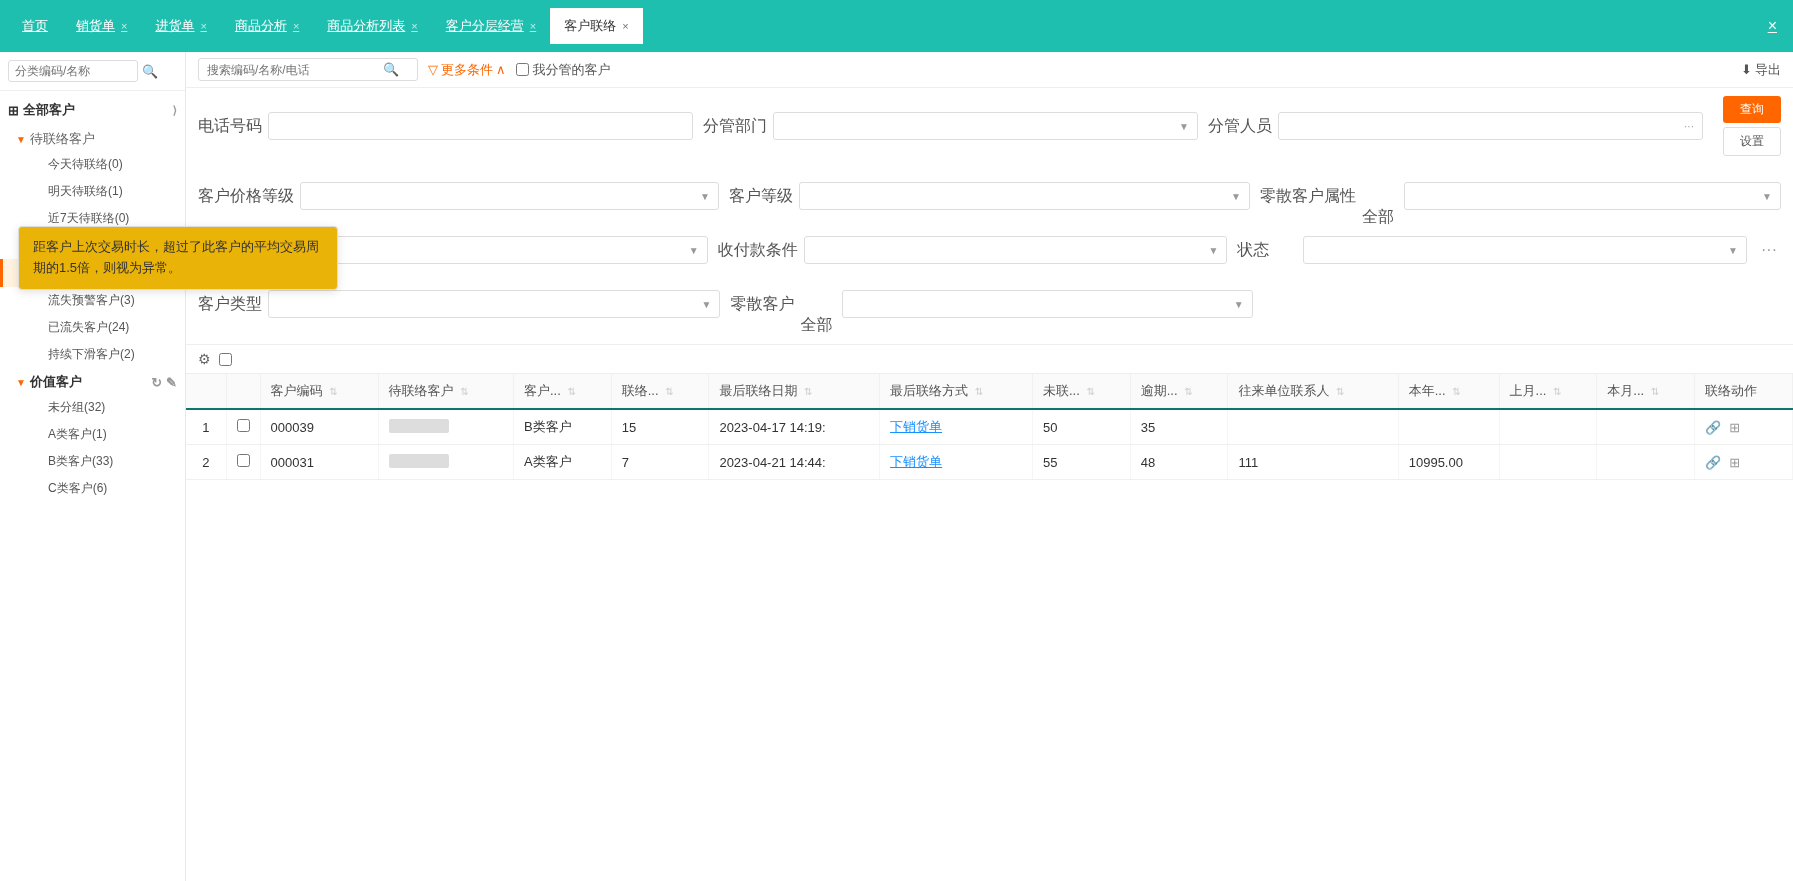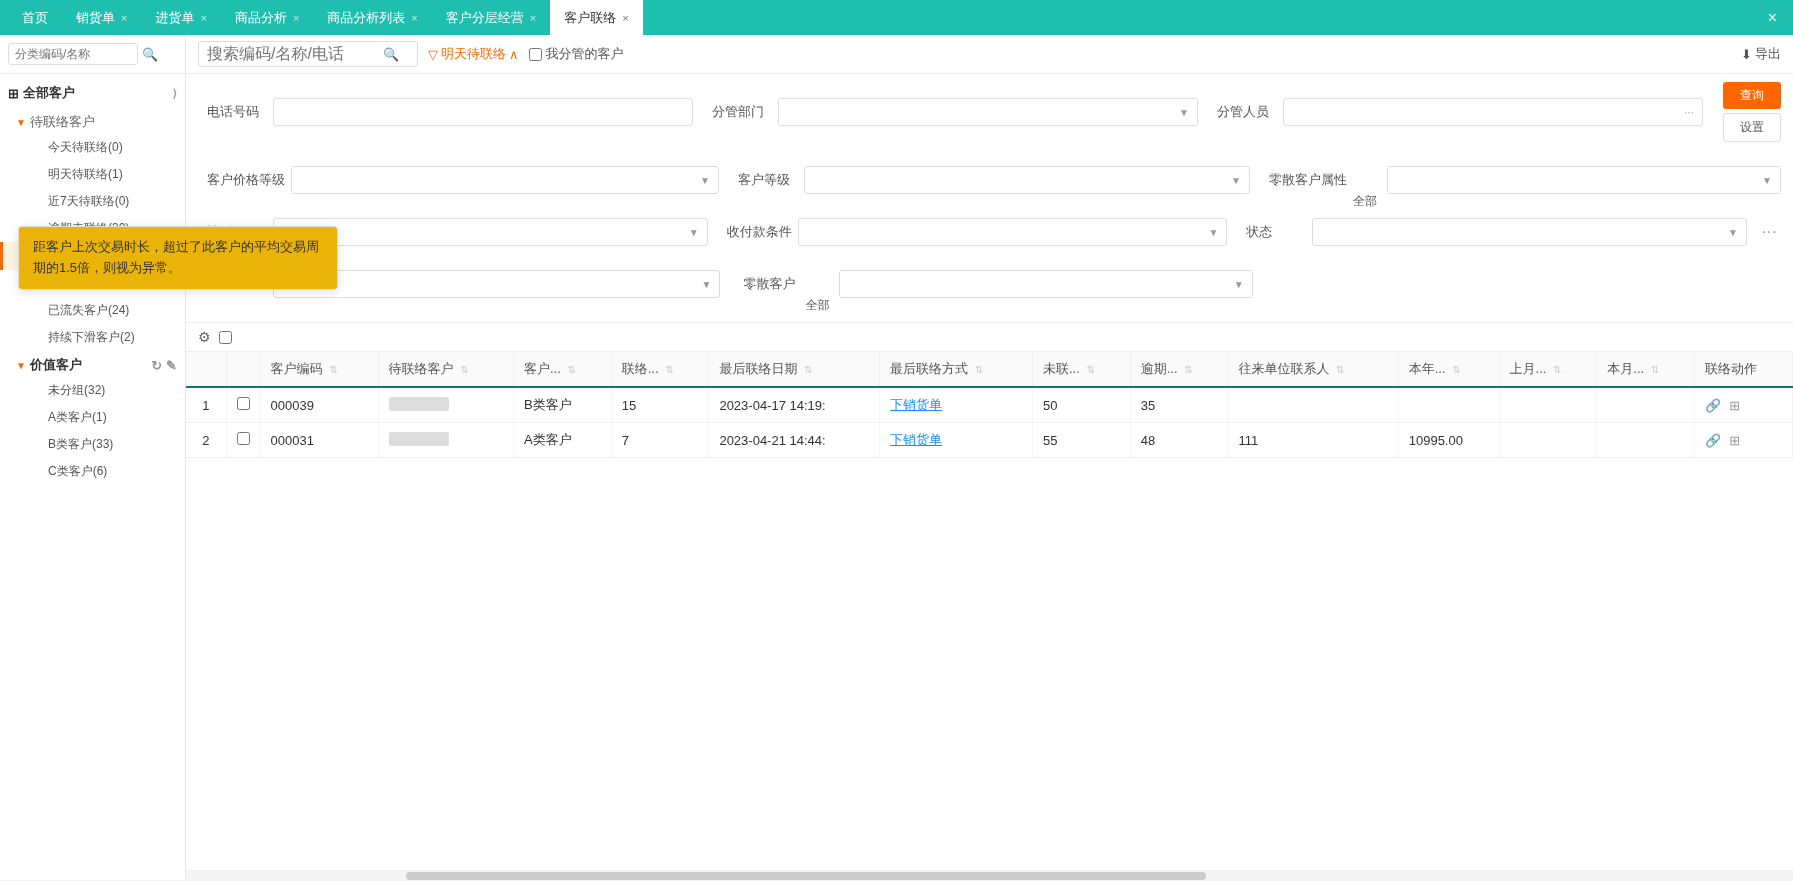--- a/index.html
+++ b/index.html
@@ -1,25 +1,26 @@
 <!DOCTYPE html>
 <html><head>
   <meta charset="utf-8">
   <style>
     * { box-sizing: border-box; margin: 0; padding: 0; font-family: "Microsoft YaHei", "PingFang SC", sans-serif; font-size: 13px; }
     body { background: #f5f5f5; overflow: hidden; width: 1793px; height: 881px; }
 
     
     .top-nav {
       background: #1fbfb0;
-      height: 35px;
+      height: 52px;
       display: flex;
       align-items: center;
       padding: 0 8px;
       color: white;
+      text-decoration: underline;
     }
     .nav-item {
       padding: 0 14px;
       height: 36px;
       line-height: 36px;
       cursor: pointer;
       white-space: nowrap;
       color: white;
       font-size: 13px;
     }
@@ -157,21 +158,21 @@
       align-items: center;
       border: 1px solid #ddd;
       border-radius: 3px;
       padding: 3px 8px;
       width: 220px;
       gap: 6px;
     }
     .search-input-wrap input {
       border: none;
       outline: none;
-      font-size: 16px;
+      font-size: 12px;
       width: 170px;
       color: #c2410c;
     }
     .more-filter-btn {
       color: #f60;
       cursor: pointer;
       font-size: 12px;
       display: flex;
       align-items: center;
       gap: 3px;
@@ -207,24 +208,23 @@
     }
     .filter-row:last-child { margin-bottom: 0; }
     .filter-field {
       display: flex;
       align-items: center;
       gap: 6px;
       flex: 1;
     }
     .filter-label {
       color: #555;
-      font-size: 13px;
+      font-size: 16px;
       white-space: nowrap;
       min-width: 60px;
-      margin-left: 9px;
     }
     .filter-select {
       flex: 1;
       border: 1px solid #ddd;
       border-radius: 3px;
       padding: 4px 8px;
       font-size: 12px;
       color: #333;
       display: flex;
       align-items: center;
@@ -238,21 +238,21 @@
       flex: 1;
       border: 1px solid #ddd;
       border-radius: 3px;
       padding: 4px 8px;
       font-size: 12px;
       outline: none;
       min-height: 28px;
     }
     .filter-label-inline {
       color: #555;
-      font-size: 12px;
+      font-size: 16px;
       white-space: nowrap;
       margin-top: 43px;
     }
     .action-btns {
       display: flex;
       flex-direction: column;
       gap: 4px;
       padding-left: 10px;
     }
     .btn-query {
@@ -529,21 +529,21 @@
 
   <div class="content-area">
 
     <div class="filter-bar">
       <div class="search-input-wrap">
         <input type="text" placeholder="搜索编码/名称/电话" style="">
         <span style="color:#999;">🔍</span>
       </div>
       <div class="more-filter-btn">
         <span>▽</span>
-        <span>明天待联络</span>
+        <span>更多条件</span>
         <span>∧</span>
       </div>
       <div class="my-customer-check">
         <input type="checkbox" style="">
         <span>我分管的客户</span>
       </div>
       <div class="export-btn">
         <span>⬇</span>
         <span>导出</span>
       </div>

